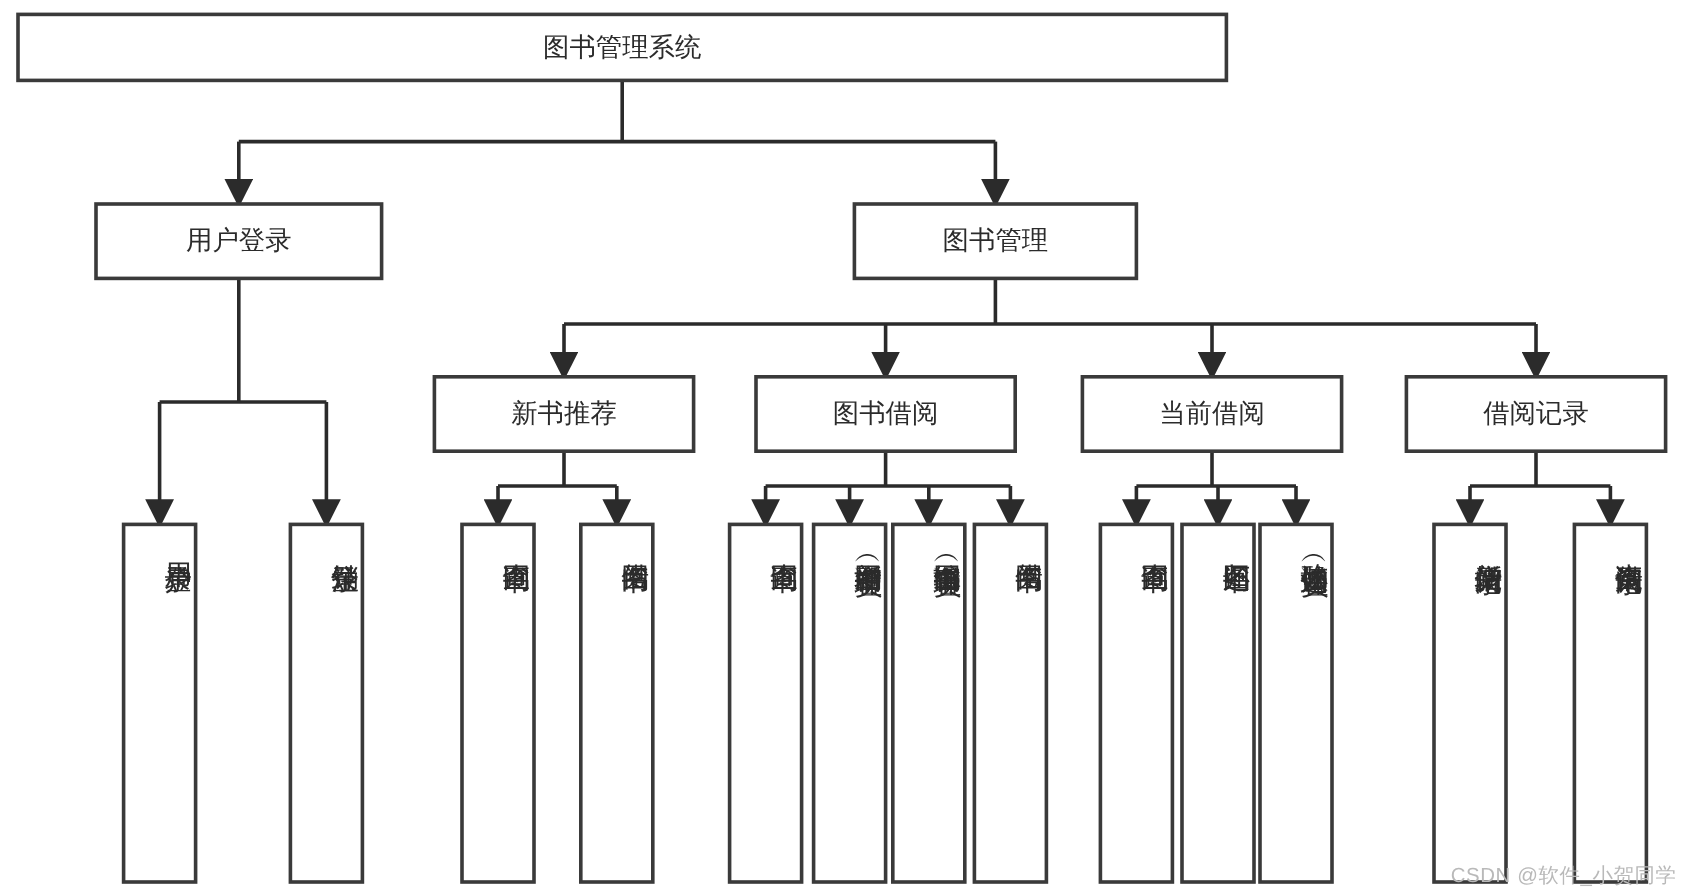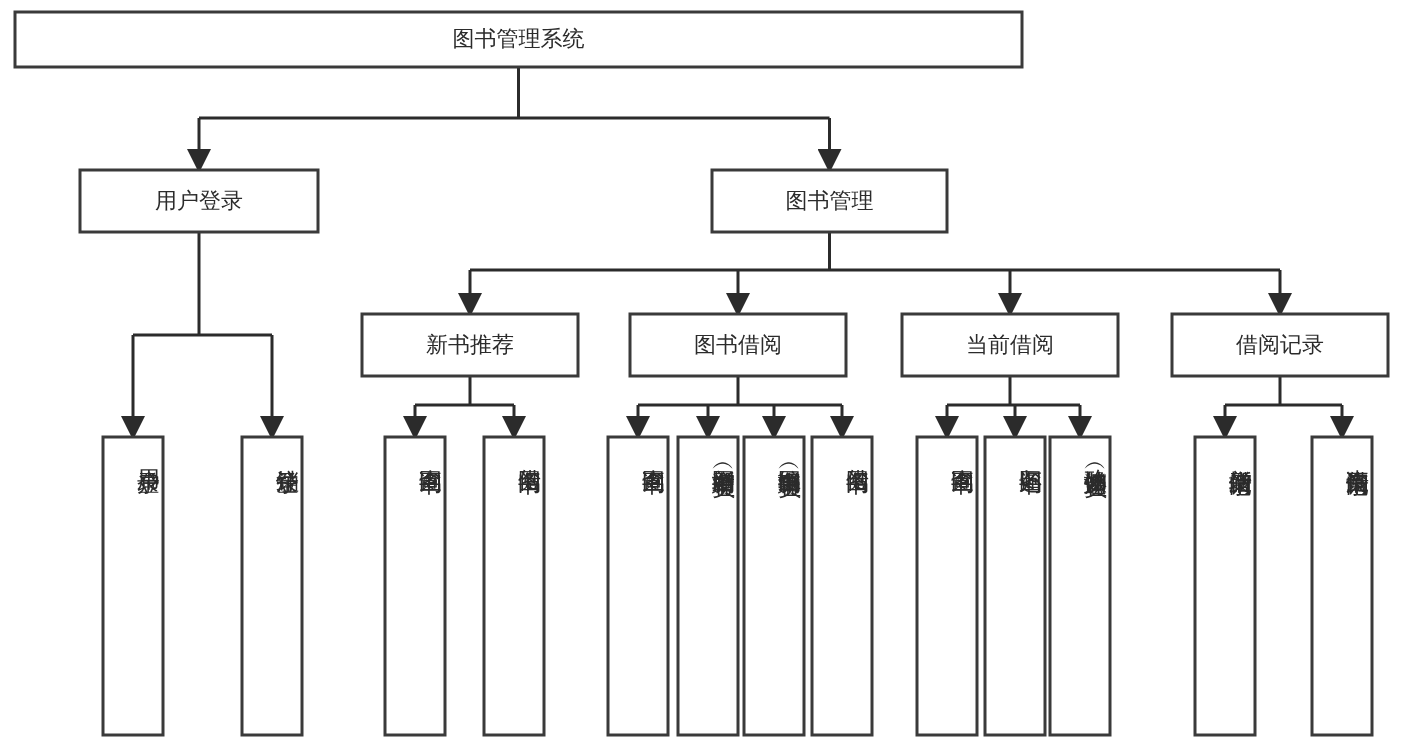--- a/index.html
+++ b/index.html
@@ -145,13 +145,14 @@
           <rect x="1195" y="437" width="60" height="298" class="node-rect" rx="0"></rect>
           <foreignObject x="1197" y="451" width="56" height="278" class="leaf-fo"><div xmlns="http://www.w3.org/1999/xhtml" class="vtext">新增借阅记录</div></foreignObject>
         </g>
         <g>
           <rect x="1312" y="437" width="60" height="298" class="node-rect" rx="0"></rect>
           <foreignObject x="1314" y="451" width="56" height="278" class="leaf-fo"><div xmlns="http://www.w3.org/1999/xhtml" class="vtext">查询借阅记录</div></foreignObject>
         </g>
       </g>
   </svg>
 
+  <div class="watermark">CSDN @软件_小贺同学</div>
 </div>
 
 </body></html>

